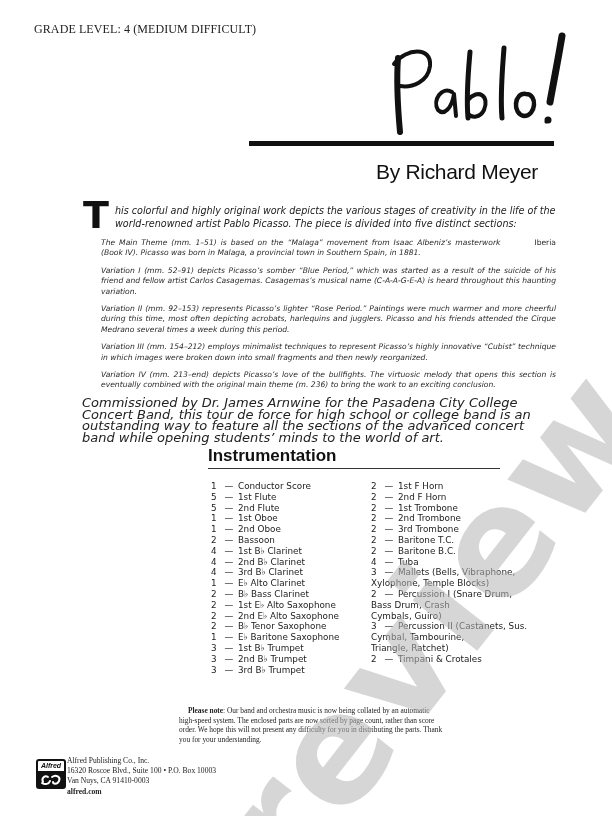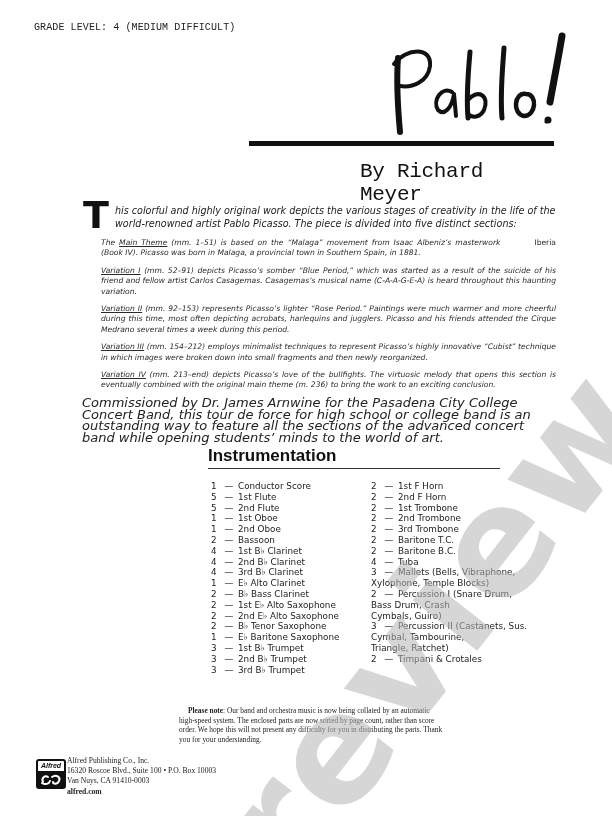--- a/index.html
+++ b/index.html
@@ -1,32 +1,32 @@
 <!DOCTYPE html>
 <html><head>
   <meta charset="utf-8">
   <style>
     html, body { margin: 0; padding: 0; background: #ffffff; }
     body { width: 612px; height: 816px; position: relative; overflow: hidden; color: #1a1a1a; }
     .page { position: absolute; left: 0; top: 0; width: 612px; height: 816px; background: #fff; }
 
-    .grade { position: absolute; left: 34px; top: 22px; font-family: Liberation Mono, monospace; font-size: 10px; color: #222; letter-spacing: 0.1px; }
+    .grade { position: absolute; left: 34px; top: 22px; font-family: Liberation Serif, serif; font-size: 12px; color: #222; letter-spacing: 0.1px; }
 
     .title { position: absolute; left: 386px; top: 30px; width: 190px; height: 110px; }
     .title svg { width: 100%; height: 100%; }
 
     .title-rule { position: absolute; left: 249px; top: 141px; width: 305px; height: 5px; background: #111; }
 
-    .composer { position: absolute; left: 360px; top: 160px; width: 194px; text-align: left; font-family: Liberation Mono, monospace; font-size: 21px; color: #111; letter-spacing: -0.3px; }
+    .composer { position: absolute; left: 360px; top: 160px; width: 194px; text-align: center; font-family: Liberation Sans, sans-serif; font-size: 21px; color: #111; letter-spacing: -0.3px; }
     .dropcap { position: absolute; left: 83px; top: 196px; font-family: "DejaVu Sans", sans-serif; font-size: 38px; font-weight: bold; color: #111; line-height: 38px; }
     .intro-text { position: absolute; left: 115px; top: 205px; width: 441px; font-family: "DejaVu Sans", sans-serif; font-style: italic; font-size: 9.6px; line-height: 12.6px; color: #222; }
 
     .sections { position: absolute; left: 101px; top: 238px; width: 455px; }
     .section { font-family: "DejaVu Sans", sans-serif; font-style: italic; font-size: 7.6px; line-height: 10.4px; color: #2a2a2a; margin-bottom: 7px; text-align: justify; }
-    .section .u { text-decoration: underline; }
+    .section .u { }
     .section .upright { font-style: normal; margin-left: 30px; }
 
     .commission { position: absolute; left: 82px; top: 397px; width: 474px; font-family: "DejaVu Sans", sans-serif; font-style: italic; font-size: 13px; line-height: 11.6px; color: #222; }
 
     .instr-heading { position: absolute; left: 208px; top: 446px; font-family: "Liberation Sans", sans-serif; font-weight: bold; font-size: 17px; color: #111; }
     .instr-rule { position: absolute; left: 208px; top: 468px; width: 292px; height: 1px; background: #333; }
 
     .col { position: absolute; top: 481px; font-family: "DejaVu Sans", sans-serif; font-size: 8.8px; line-height: 10.8px; color: #222; }
     .col-left { left: 211px; }
     .col-right { left: 371px; }

